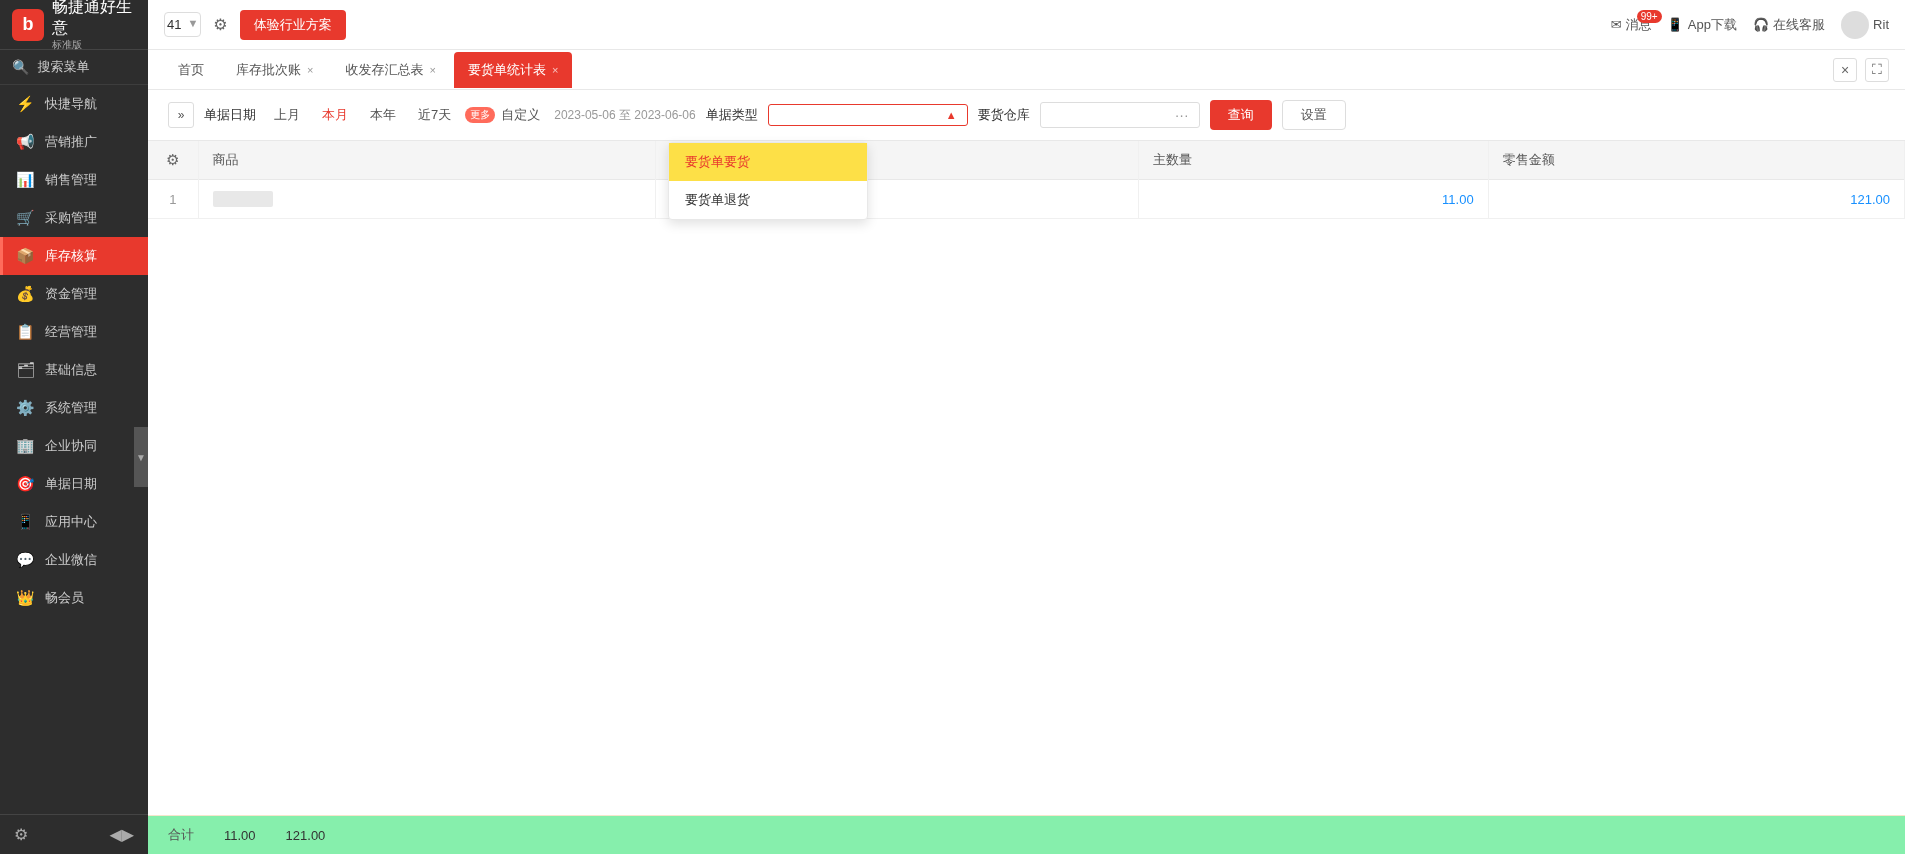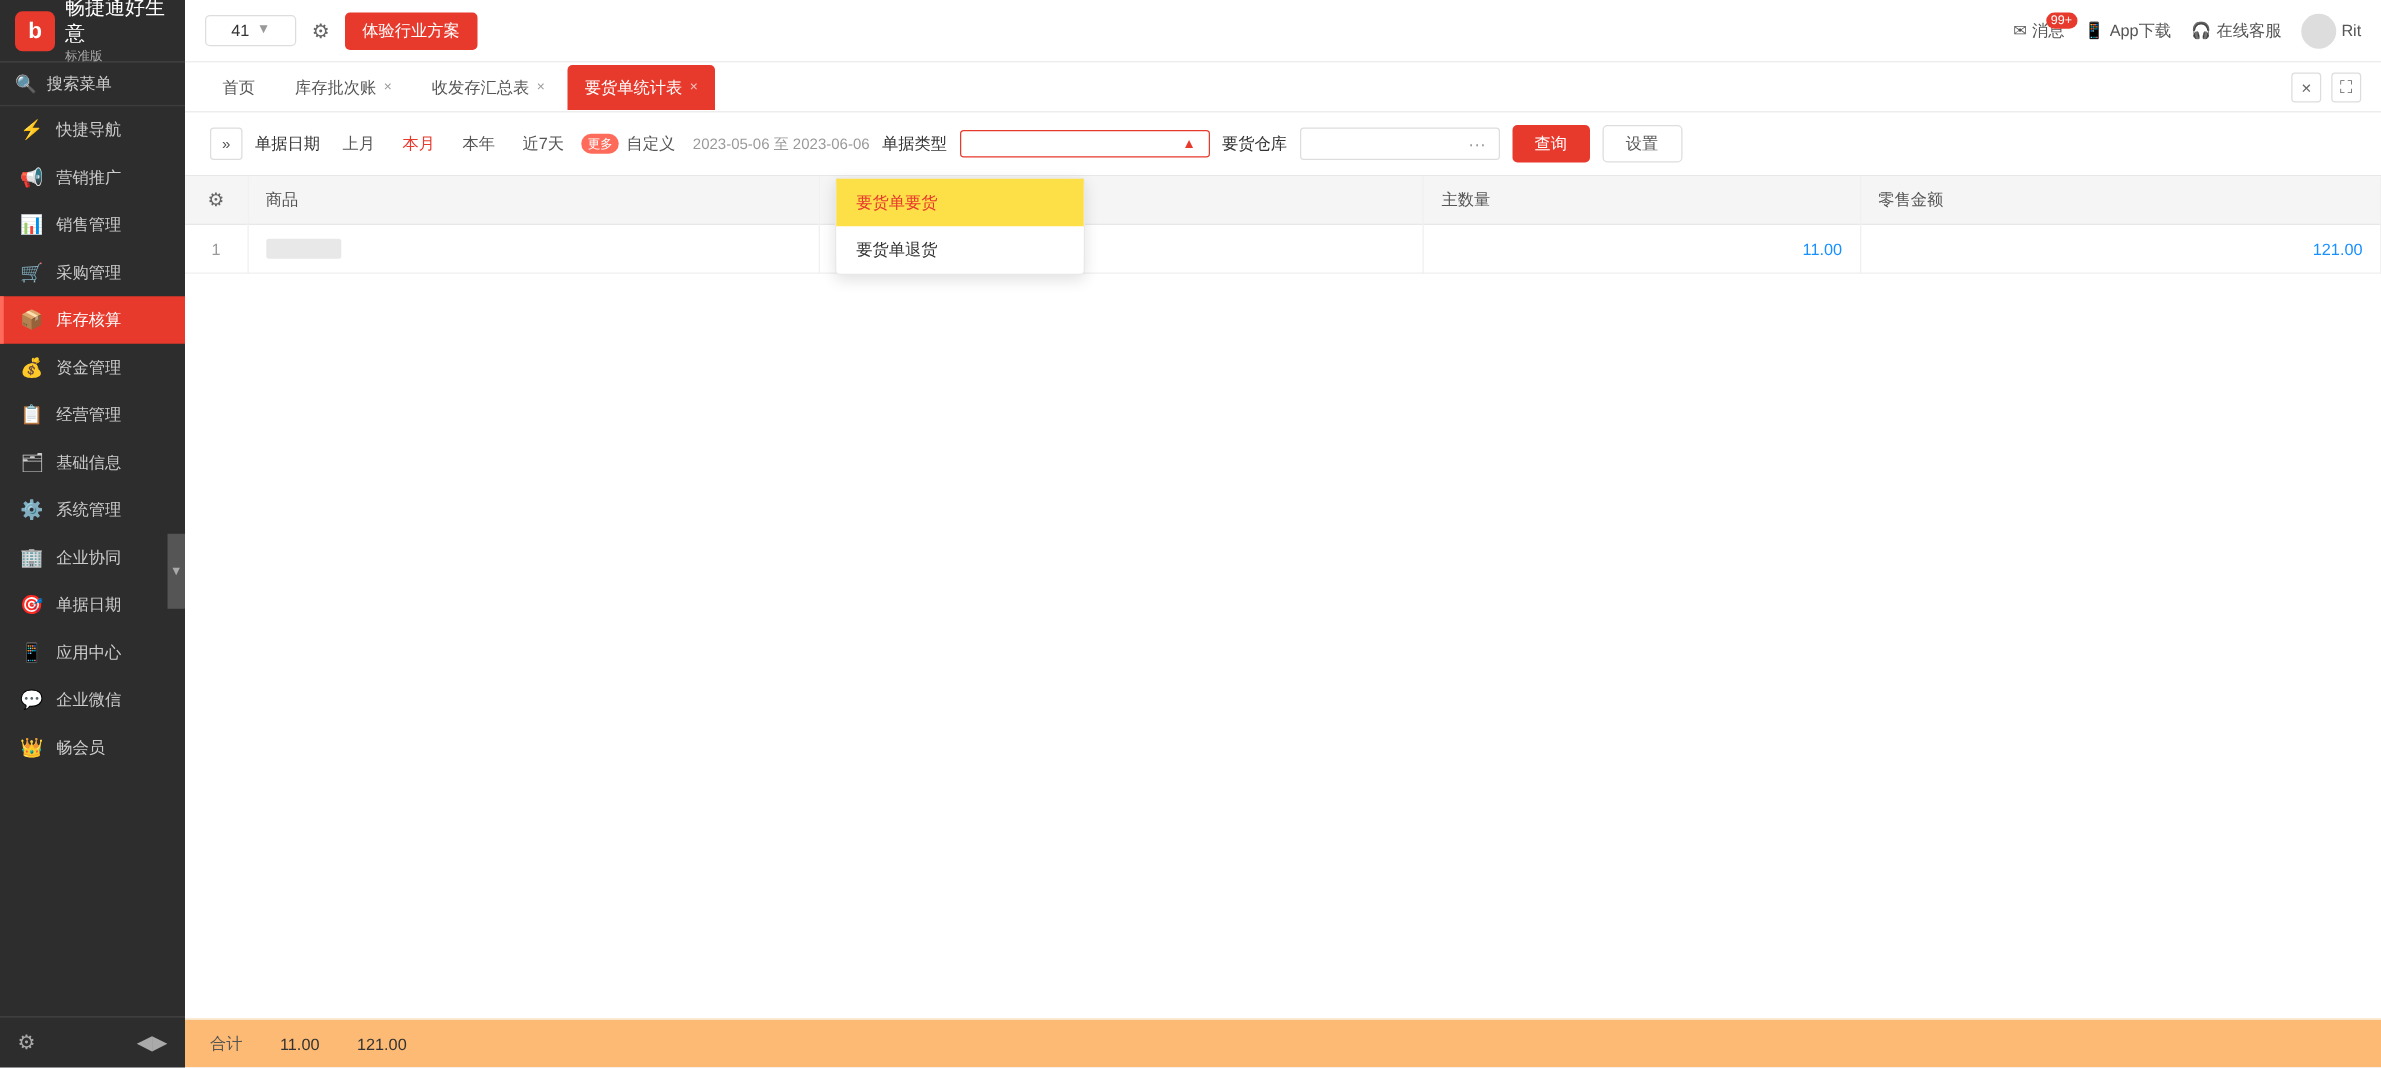--- a/index.html
+++ b/index.html
@@ -109,21 +109,21 @@
       align-items: center;
       gap: 12px;
     }
     .topbar-store {
       display: flex;
       align-items: flex-start;
       gap: 6px;
       font-size: 13px;
       color: #333;
       cursor: pointer;
-      padding: 4px 20px;
+      padding: 4px 2px;
       border: 1px solid #ddd;
       border-radius: 4px;
     }
     .topbar-store-arrow { color: #999; font-size: 11px; }
     .topbar-settings { color: #666; font-size: 16px; cursor: pointer; }
     .trial-btn {
       background: #e8392d;
       color: #fff;
       border: none;
       padding: 6px 14px;
@@ -396,21 +396,21 @@
       border-right: 1px solid #f0f0f0;
     }
     .data-table td:first-child { text-align: center; color: #999; }
     .data-table .num-cell { color: #1890ff; text-align: right; }
 
     .product-cell { display: flex; align-items: center; gap: 6px; }
     .product-placeholder { width: 60px; height: 16px; background: #e8e8e8; border-radius: 2px; }
 
     
     .summary-bar {
-      background: #fdba74;
+      background: #86efac;
       border-top: 1px solid #f5e6cc;
       padding: 10px 20px;
       display: flex;
       align-items: center;
       gap: 30px;
       font-size: 13px;
     }
     .summary-label { color: #555; }
     .summary-value { color: #333; font-weight: 500; }
     .summary-item { display: flex; align-items: center; gap: 8px; }

